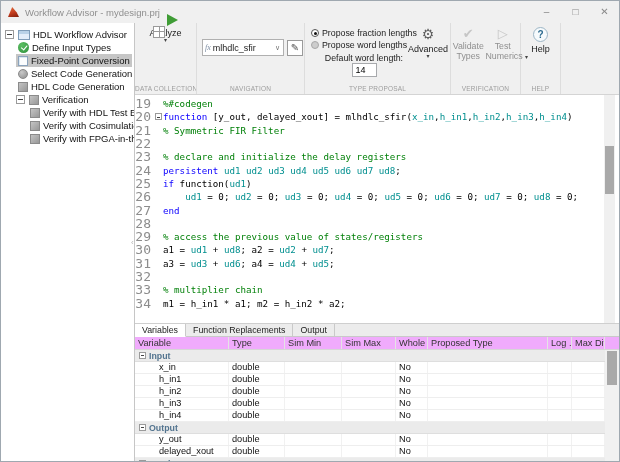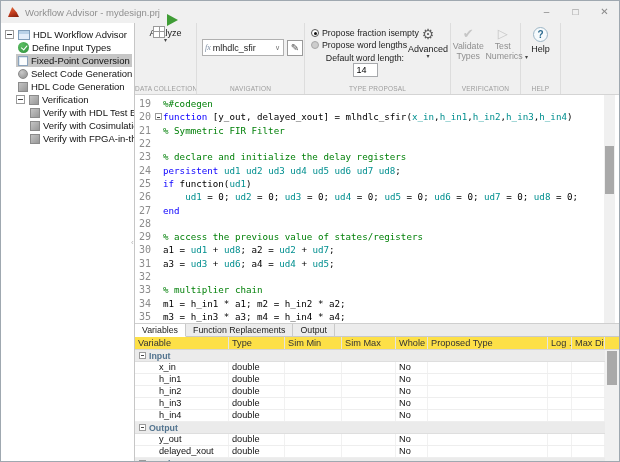--- a/index.html
+++ b/index.html
@@ -70,38 +70,38 @@
   .ver-content { position:absolute; top:4px; left:0; right:0; display:flex; }
   .ver-btn { width:50%; text-align:center; color:#9a9a9a; }
   .ver-ic { font-size:13px; line-height:14px; color:#c6c6c6; }
   .ver-label { font-size:8.8px; line-height:10px; color:#8f8f8f; white-space:nowrap; }
   .help-content { position:absolute; top:4px; left:0; right:0; text-align:center; }
   .help-ic { width:15px; height:15px; margin:0 auto; border-radius:50%; border:1px solid #9db6c6; background:#f6fafc; color:#2c6a8f; font-weight:bold; font-size:10px; line-height:14px; text-align:center; }
 
   
   .editor { position:absolute; top:94px; left:134px; right:0; height:228px; background:#fff; overflow:hidden; padding-top:2px; }
   .cline { display:flex; height:13.3px; align-items:center; }
-  .lnum { width:18px; text-align:right; color:#8c8c8c; font-size:10px; padding-right:2px; flex:none; font-family:"DejaVu Sans Mono",monospace; }
+  .lnum { width:18px; text-align:right; color:#8c8c8c; font-size:13px; padding-right:2px; flex:none; font-family:"DejaVu Sans Mono",monospace; }
   .foldcol { width:10px; flex:none; display:flex; align-items:center; justify-content:center; }
   .fold-minus { width:7px; height:7px; border:1px solid #9a9a9a; background:#fff; position:relative; }
   .fold-minus::after { content:""; position:absolute; left:1px; right:1px; top:2.3px; border-top:1px solid #444; }
   .code { white-space:pre; font-family:"DejaVu Sans Mono",monospace; font-size:9.2px; color:#000; }
   .kw { color:#0d00ff; } .com { color:#028009; } .var { color:#008f8f; } .pl { color:#000; }
   .vscroll { position:absolute; top:0; right:4px; width:11px; height:100%; background:#f0f0f0; }
   .vthumb { position:absolute; left:1px; right:1px; background:#a9a9a9; }
 
   
   .tabbar { position:absolute; top:322px; left:134px; right:0; height:14px; background:#ececec; border-top:1px solid #cfcfcf; display:flex; align-items:stretch; }
   .tab { padding:0 7px; font-size:8.8px; line-height:13px; color:#222; border-right:1px solid #c9c9c9; background:#ececec; border-bottom:1px solid #c9c9c9; }
   .tab.active { background:#fff; border-bottom:1px solid #fff; }
   .tab-fill { flex:1; border-bottom:1px solid #c9c9c9; }
 
   
   .vtable { position:absolute; top:336px; left:134px; right:0; bottom:0; background:#fff; overflow:hidden; font-size:9.2px; }
-  .thead { display:flex; height:13px; border-bottom:1px solid #d6d6d6; color:#333; background:#fde047; }
+  .thead { display:flex; height:13px; border-bottom:1px solid #d6d6d6; color:#333; background:#f0abfc; }
   .th { padding:0 3px; line-height:12px; border-right:1px solid #e4e4e4; overflow:hidden; white-space:nowrap; flex:none; }
   .tbody { position:absolute; top:13px; left:0; right:14px; bottom:0; overflow:hidden; }
   .grow { height:12px; background:#ebebeb; color:#53748f; font-weight:bold; display:flex; align-items:center; border-bottom:1px solid #dedede; padding-left:4px; }
   .grow .expander { width:7px; height:7px; margin-right:3px; }
   .grow .expander::after { top:2.2px; }
   .gname { font-size:8.8px; }
   .row { display:flex; height:12px; border-bottom:1px solid #eeeeee; background:#fff; }
   .cell { padding:0 3px; line-height:11.5px; border-right:1px solid #f1f1f1; overflow:hidden; white-space:nowrap; flex:none; color:#111; }
   .cell.c0 { padding-left:24px; }
   .tbl-scroll { position:absolute; top:13px; right:0; bottom:0; width:14px; background:#f1f1f1; }
@@ -204,21 +204,21 @@
         </span>
         <span class="edit-btn"><span>✎</span></span>
       </div>
       <div class="sec-label">NAVIGATION</div>
     </div>
 
     <div class="tgroup g-tp">
       <div class="tp-content">
         <div class="radio-row">
           <span class="radio on"></span>
-          <span class="radio-label">Propose fraction isempty</span>
+          <span class="radio-label">Propose fraction lengths</span>
         </div>
         <div class="radio-row">
           <span class="radio off"></span>
           <span class="radio-label">Propose word lengths</span>
         </div>
         <div class="wordlen-row">
           <span class="wordlen-label">Default word length:</span>
           <input class="wordlen-input" value="14" style="">
         </div>
       </div>
@@ -333,25 +333,20 @@
         </div>
         <div class="cline">
           <span class="lnum">33</span>
           <span class="foldcol"></span>
           <span class="code"><span class="com">% multiplier chain</span></span>
         </div>
         <div class="cline">
           <span class="lnum">34</span>
           <span class="foldcol"></span>
           <span class="code"><span class="pl">m1 = h_in1 * a1; m2 = h_in2 * a2;</span></span>
-        </div>
-        <div class="cline">
-          <span class="lnum">35</span>
-          <span class="foldcol"></span>
-          <span class="code"><span class="pl">m3 = h_in3 * a3; m4 = h_in4 * a4;</span></span>
         </div>
       </div>
     <div class="vscroll">
       <div class="vthumb" style="top:51px;height:48px;"></div>
     </div>
   </div>
 
   <div class="tabbar">
       <div class="tab active">Variables</div>
       <div class="tab">Function Replacements</div>

